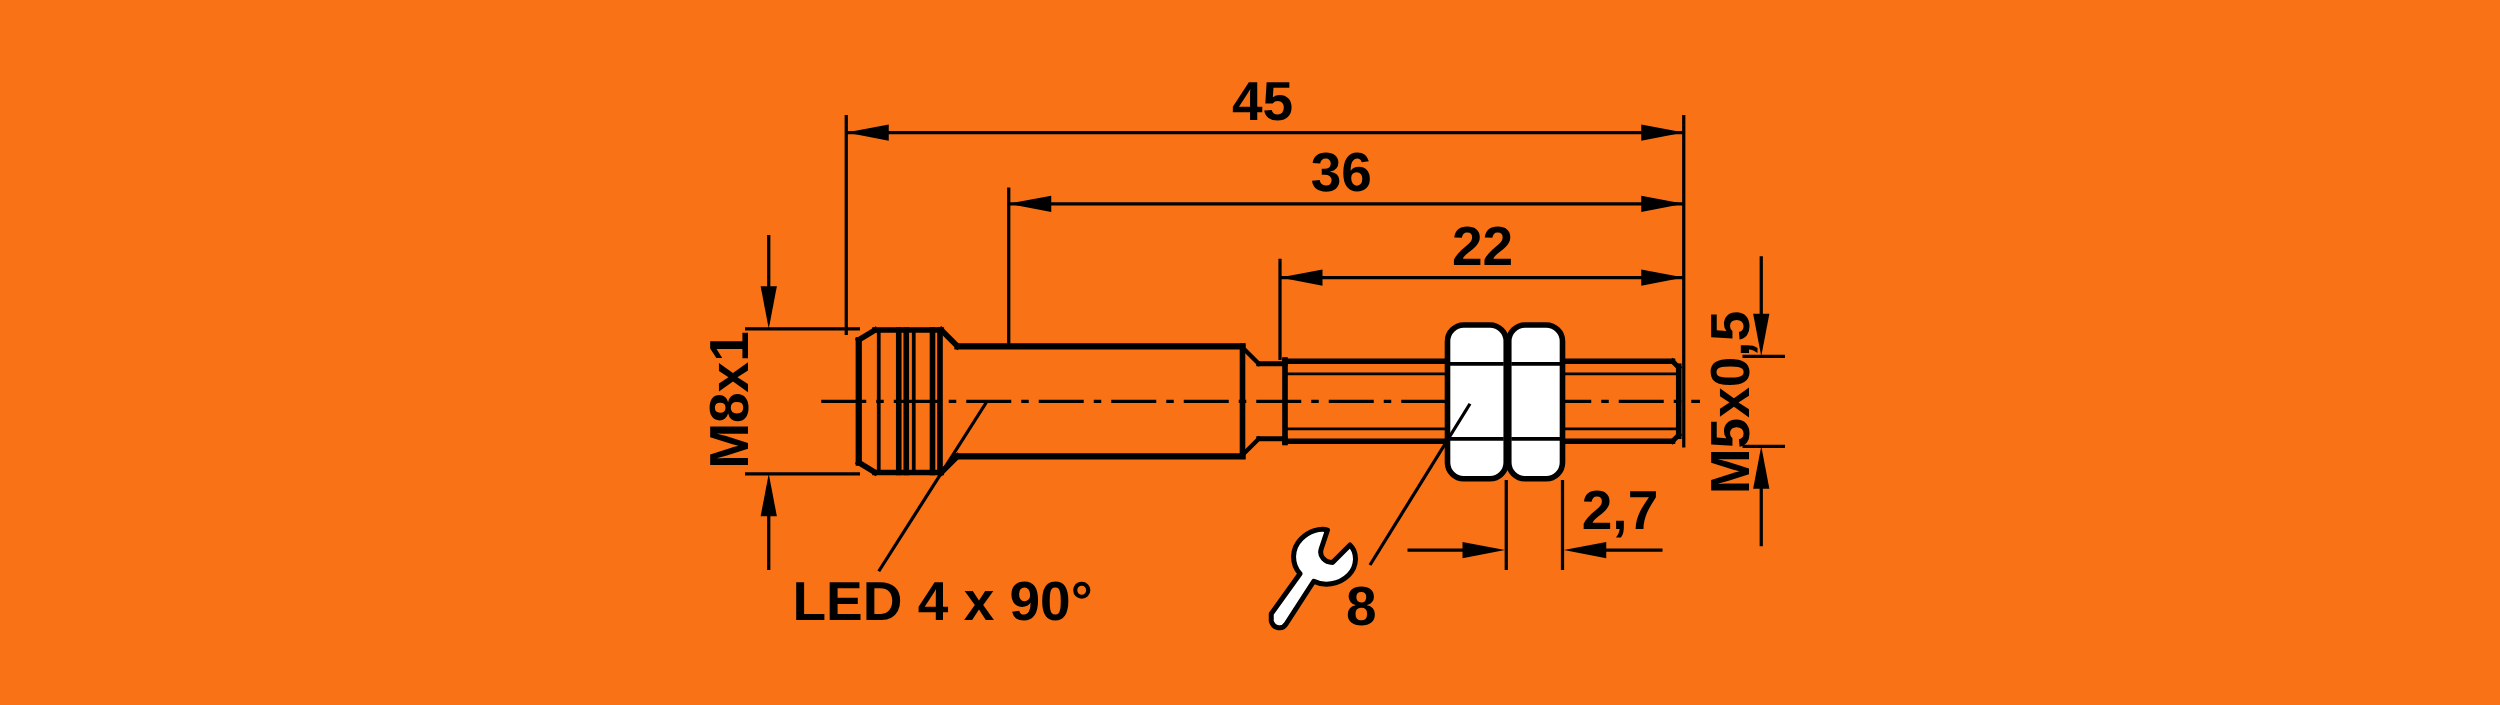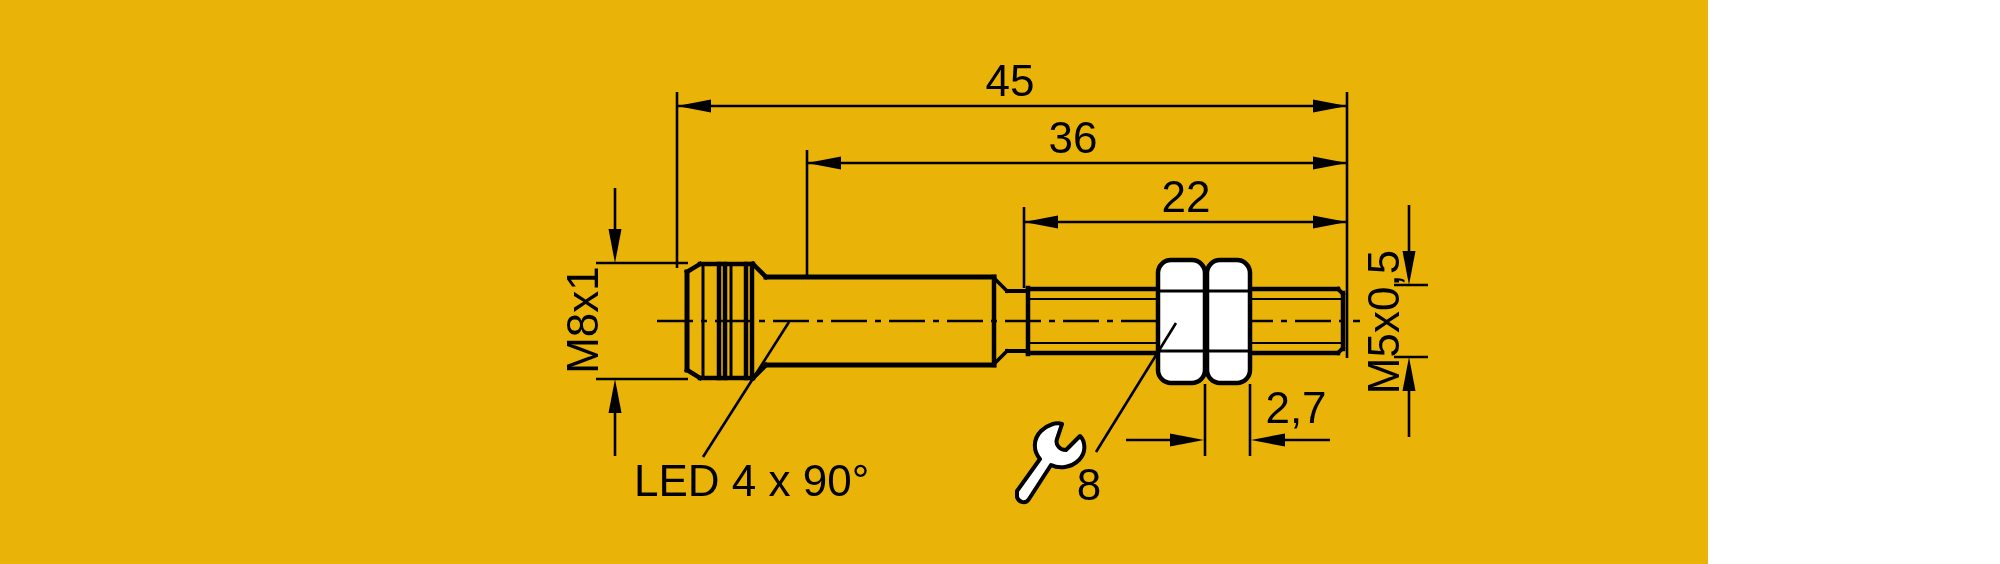--- a/index.html
+++ b/index.html
@@ -1,22 +1,23 @@
 <!DOCTYPE html>
 <html><head>
 <meta charset="utf-8">
 <style>
   html, body { margin: 0; padding: 0; background: #ffffff; }
   .canvas {
     position: relative;
-    width: 1708px;
+    width: 2000px;
     height: 564px;
-    background: #eab308;
+    background: #f97316;
     overflow: hidden;
     font-family: "Liberation Sans", sans-serif;
+    font-weight: bold;
   }
   svg { display: block; }
   text {
     font-family: "Liberation Sans", sans-serif;
     font-size: 44px;
     fill: #000000;
   }
 </style>
 </head>
 <body>

